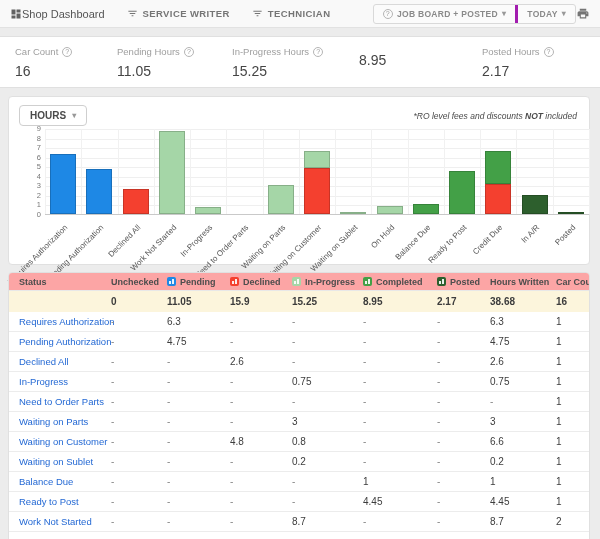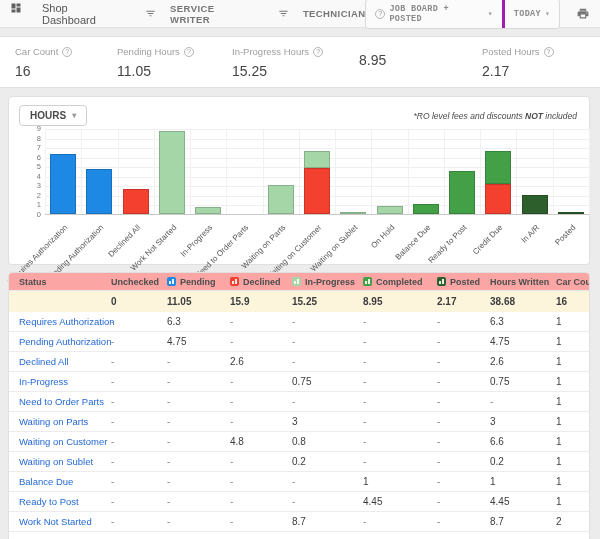--- a/index.html
+++ b/index.html
@@ -10,23 +10,23 @@
     position:relative;
     overflow:hidden;
     color:#333;
   }
   
   .topbar {
     position:absolute; top:0; left:0; width:600px; height:28px;
     background:#f9f9f9; border-bottom:1px solid #e2e2e2;
     display:flex; align-items:center; padding:0 10px;
   }
-  .brand { display:flex; align-items:flex-start; gap:20px; font-size:11px; color:#555; cursor:pointer; }
-  .toptab { display:flex; align-items:center; gap:14px; font-size:9.5px; font-weight:700; color:#757575; letter-spacing:.4px; margin-left:22px; cursor:pointer; }
-  .topbar-right { margin-left:auto; display:flex; align-items:center; gap:16px;font-family:Liberation Mono, monospace; }
+  .brand { display:flex; align-items:flex-end; gap:0; font-size:11px; color:#555; cursor:pointer; }
+  .toptab { display:flex; align-items:center; gap:5px; font-size:9.5px; font-weight:700; color:#757575; letter-spacing:.4px; margin-left:22px; cursor:pointer; }
+  .topbar-right { margin-left:auto; display:flex; align-items:center; gap:0; }
   .btn-group { display:flex; border:1px solid #d9d9d9; border-radius:3px; overflow:hidden; background:#fbfbfb; }
   .gbtn { display:flex; align-items:center; gap:4px; padding:4px 9px; font-size:8.5px; font-weight:700; color:#8a8a8a; letter-spacing:.3px; cursor:pointer; }
   .gbtn + .gbtn { border-left:3px solid #a21caf;align-items:center; }
   .caret { font-size:8px; color:#999; }
   .qcircle {
     width:10px; height:10px; border:1px solid #b5b5b5; border-radius:50%;
     display:inline-flex; align-items:center; justify-content:center;
     font-size:7px; color:#9a9a9a; font-weight:400; flex:0 0 auto;
   }
   .printbtn { display:flex; align-items:center; cursor:pointer; }

